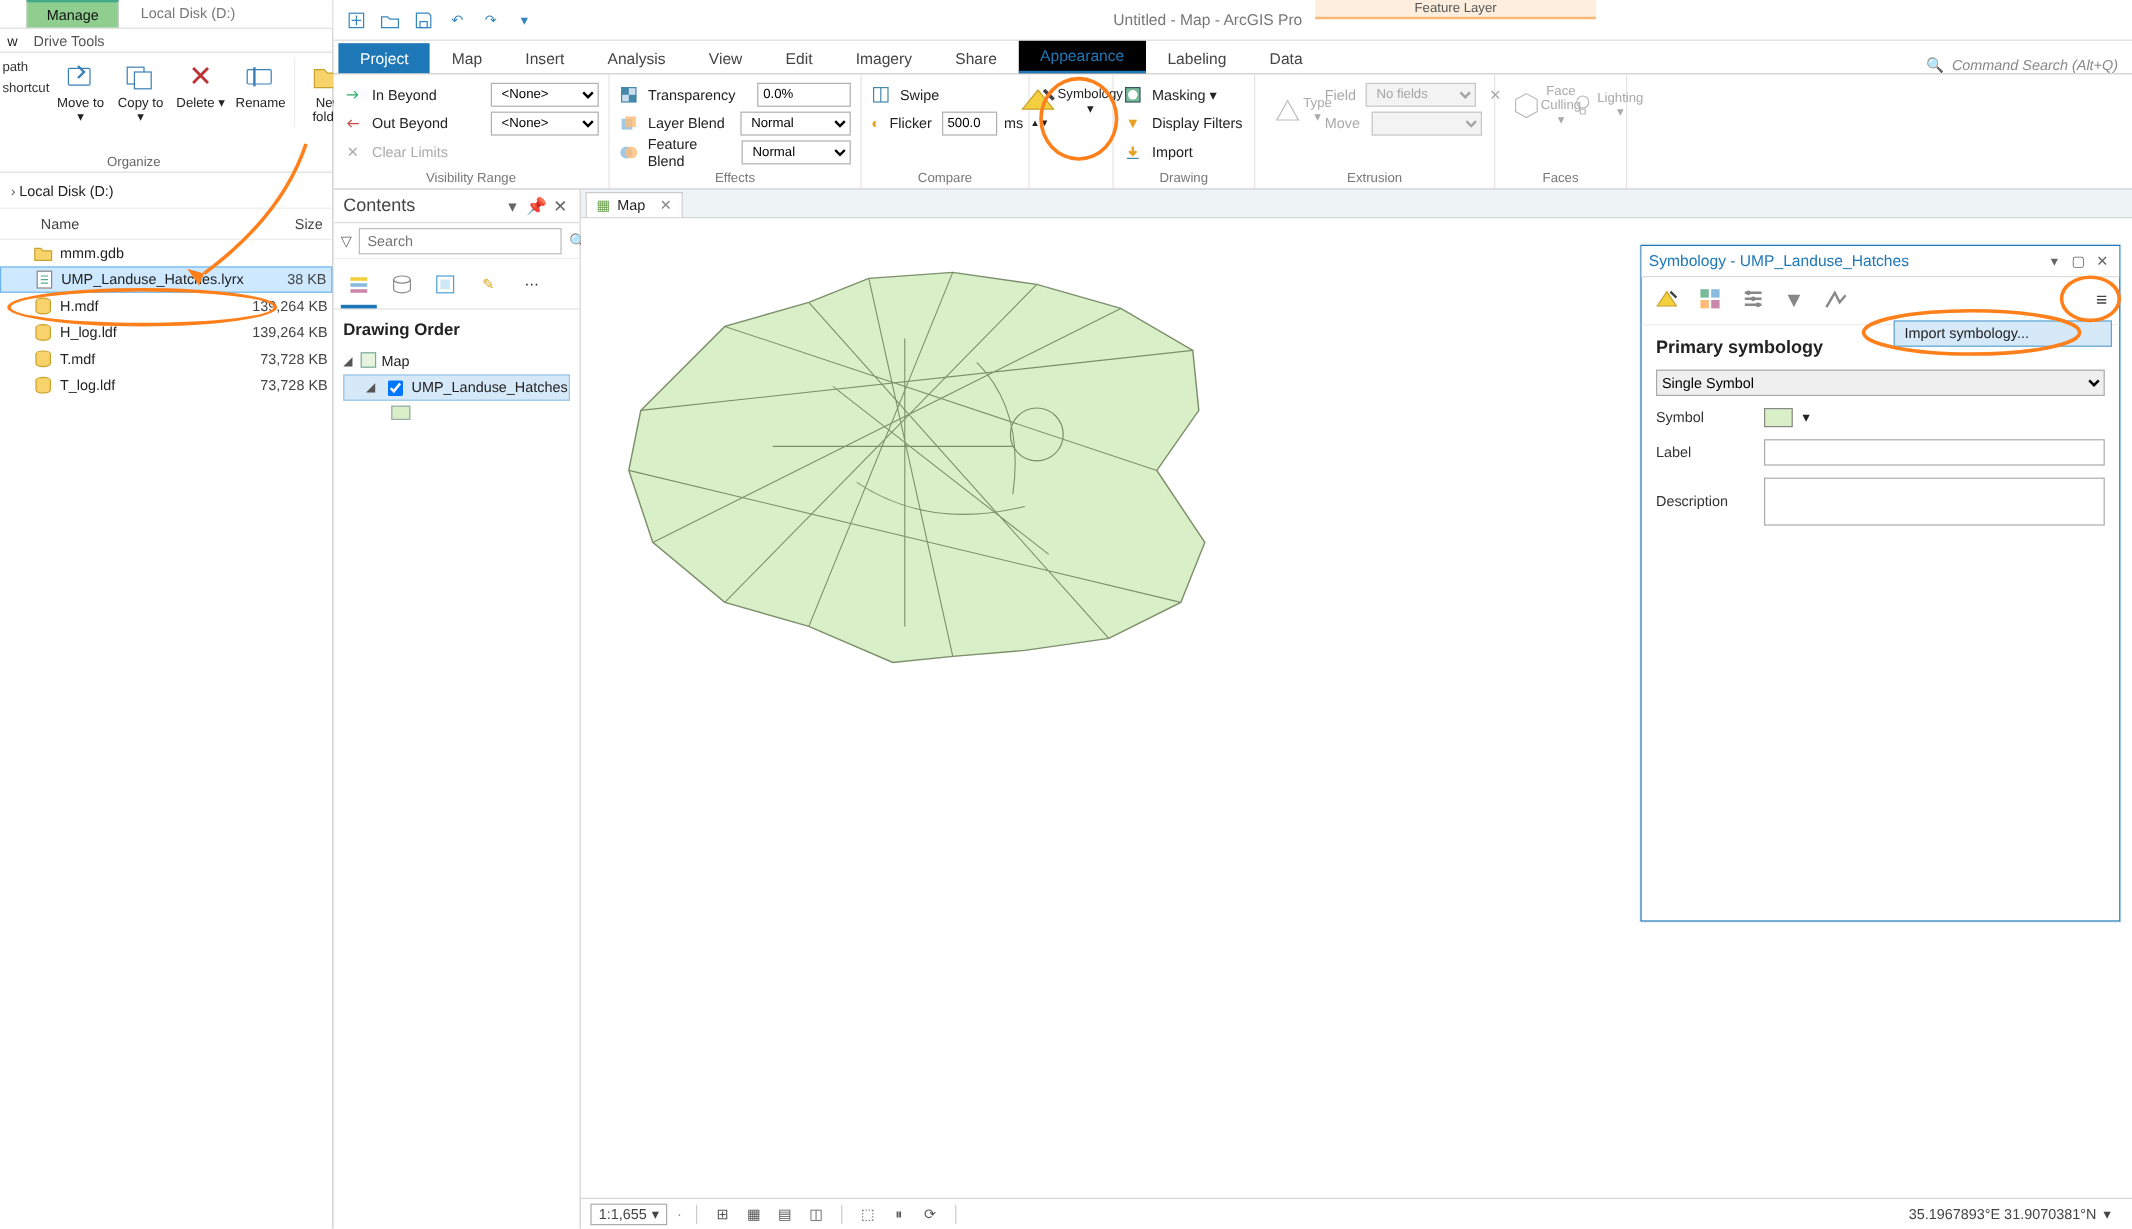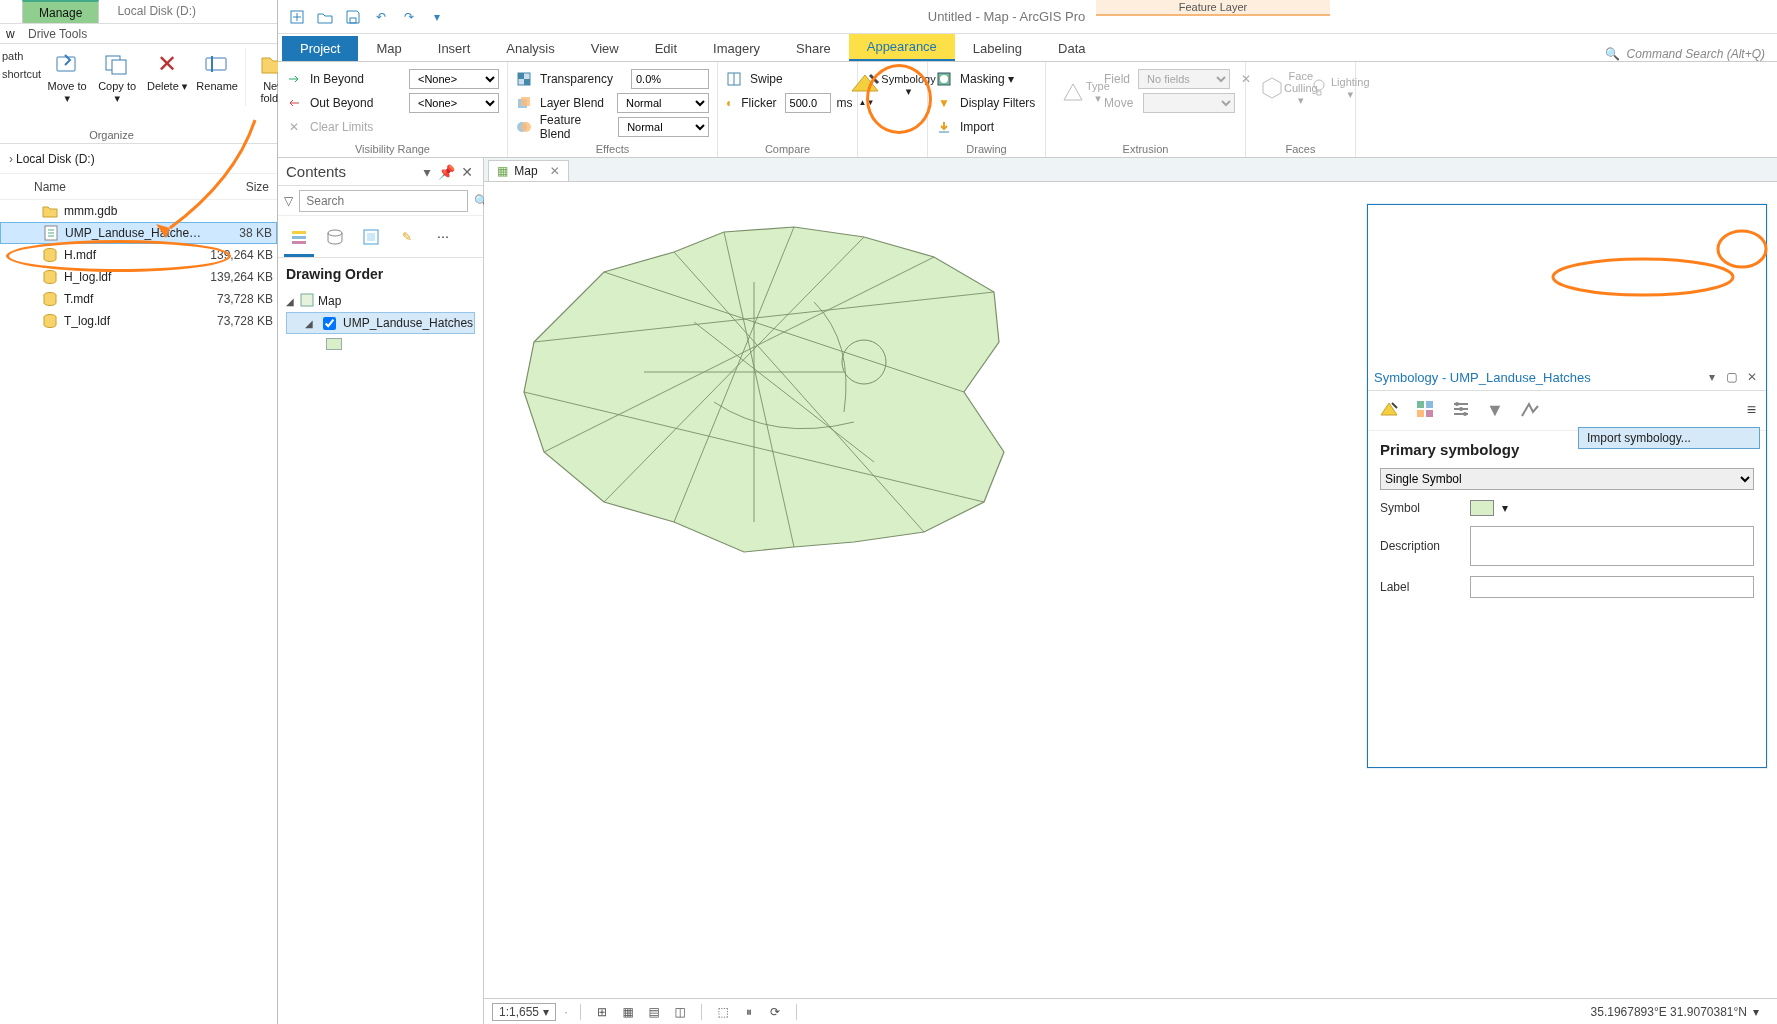--- a/index.html
+++ b/index.html
@@ -79,21 +79,21 @@
   .explorer-breadcrumb .chev { color:#666; margin:0 3px;}
   .explorer-columns {
     height: 26px; display:flex; align-items:center;
     border-bottom: 1px solid #eee;
     font-size: 12px; color:#444;
   }
   .explorer-columns .col-name { flex:1; padding-left:34px;}
   .explorer-columns .col-size { width:70px; text-align:right; padding-right:8px;}
   .file-row {
     height: 22px; display:flex; align-items:center;
-    padding-left: 42px;
+    padding-left: 28px;
   }
   .file-row.selected { background:#cde8ff; border:1px solid #6eb6e8; height:22px; }
   .file-row .fico { width:16px; height:16px; margin-right:6px; display:inline-flex; align-items:center; justify-content:center;}
   .file-row .fname { flex:1; white-space:nowrap; overflow:hidden; text-overflow:ellipsis;}
   .file-row .fsize { width:70px; text-align:right; padding-right:4px; color:#444;}
   
   .ann-ellipse {
     position:absolute; border:3px solid #ff7f1a; border-radius:50%;
     pointer-events:none;
   }
@@ -127,21 +127,21 @@
     padding-left: 4px;
   }
   .ribbon-tab {
     padding: 5px 18px; font-size:13px;
     color:#444; cursor:pointer;
   }
   .ribbon-tab.project { background: var(--accent-blue); color:#fff; }
   .ribbon-tab.active {
     color: var(--accent-blue);
     border-bottom: 2px solid var(--accent-blue);
-    background:#fde047;
+    background:#000000;
   }
   .ribbon-tab.context {  }
   .ribbon-search { margin-left:auto; margin-right:12px; color:#888; display:flex; align-items:center; gap:6px; font-style:italic;}
   .ribbon-search .mag { font-style:normal; color:#555;}
 
   .ribbon {
     height: 96px;
     border-bottom: 1px solid #ccc;
     display:flex;
     position:relative;
@@ -215,21 +215,21 @@
   .statusbar .tool-btn { width:18px; height:18px; display:flex; align-items:center; justify-content:center; color:#555;}
   .statusbar .coords { margin-left:auto; margin-right:10px; display:flex; align-items:center; gap:6px;}
 
   
   .symbology-pane {
     position:absolute; right:10px; top:204px;
     width:400px; height:564px;
     border:1px solid var(--accent-blue);
     background:#fff;
     box-shadow: 0 0 0 1px rgba(30,120,184,0.1);
-    display:flex; flex-direction:column;justify-content:center;
+    display:flex; flex-direction:column;
   }
   .sym-header {
     height:26px; background:#fff;
     display:flex; align-items:center; padding:0 6px;
     border-bottom:1px solid #ddd;
   }
   .sym-header .title2 { color:var(--accent-blue); font-size:13px;}
   .sym-header .spacer{flex:1;}
   .sym-header .pane-btn { width:16px; height:16px; display:flex; align-items:center; justify-content:center; color:#666; margin-left:4px; cursor:pointer;}
   .sym-toolbar {
@@ -763,27 +763,27 @@
         </div>
       </div>
       <div class="sym-body">
         <h3>Primary symbology</h3>
         <select><option>Single Symbol</option></select>
         <div class="sym-row">
           <label>Symbol</label>
           <span class="swatch"></span>
           <span style="margin-left:8px;">▾</span>
         </div>
+        <div class="sym-row">
+          <label>Label</label>
+          <input type="text" value="" style="">
+        </div>
         <div class="sym-row desc">
           <label>Description</label>
           <textarea style=""></textarea>
-        </div>
-        <div class="sym-row">
-          <label>Label</label>
-          <input type="text" value="" style="">
         </div>
       </div>
 
       <svg class="ann-arrow" style="position:absolute; right:-4px; top:26px;" width="56" height="44">
         <ellipse cx="28" cy="18" rx="24" ry="18" fill="none" stroke="#ff7f1a" stroke-width="3"></ellipse>
       </svg>
       <svg class="ann-arrow" style="position:absolute; right:28px; top:50px;" width="190" height="44">
         <ellipse cx="95" cy="22" rx="90" ry="18" fill="none" stroke="#ff7f1a" stroke-width="3"></ellipse>
       </svg>
     </div>

